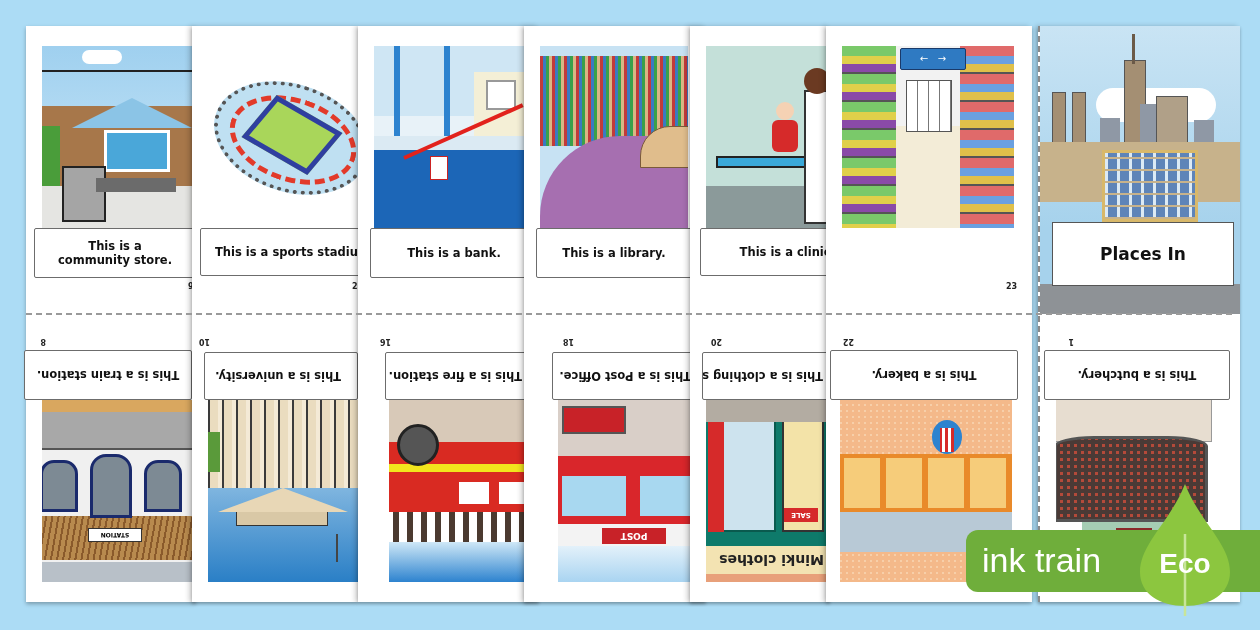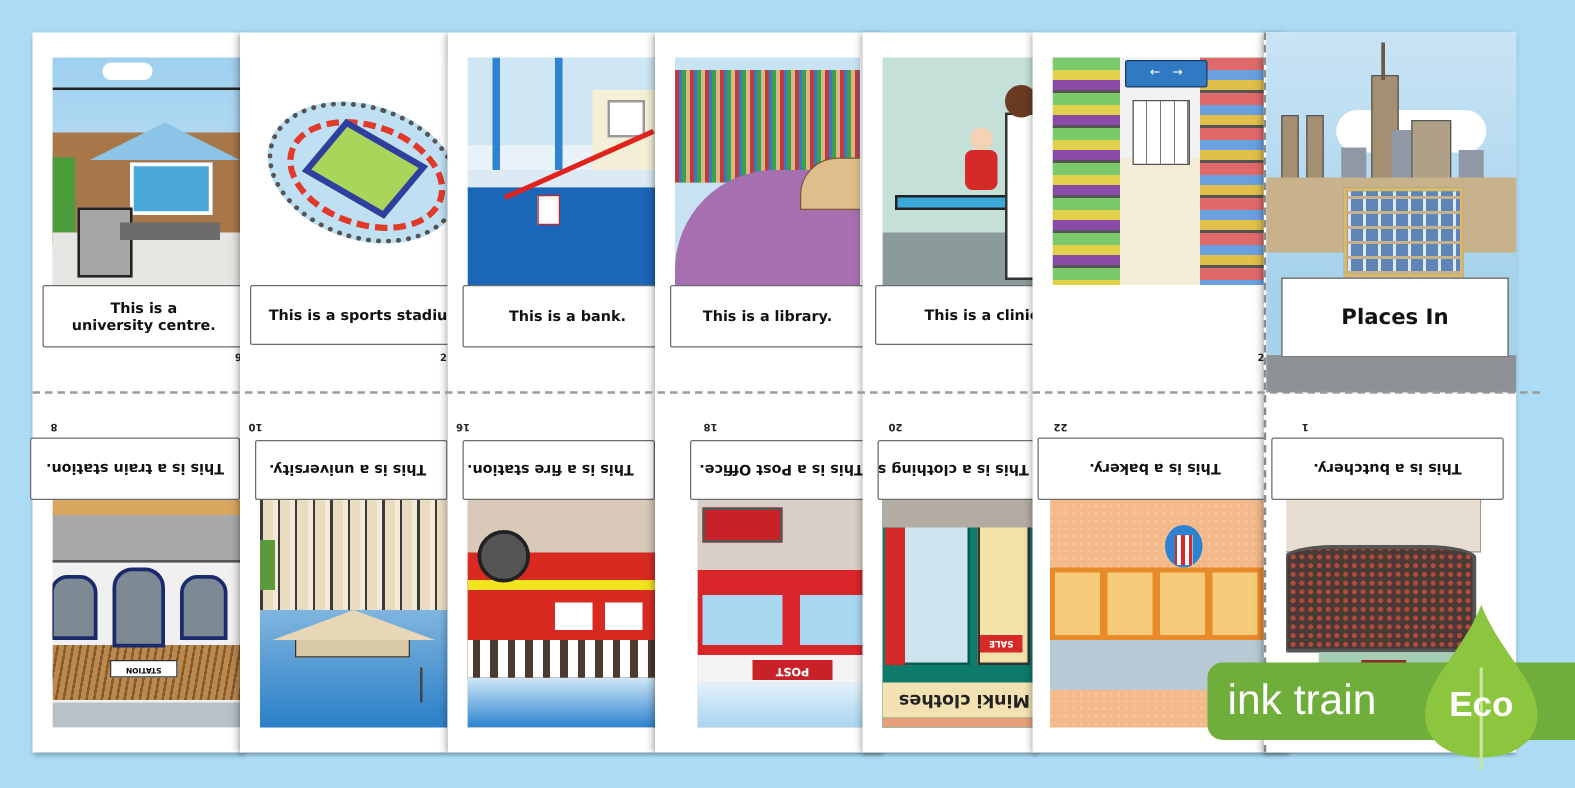--- a/index.html
+++ b/index.html
@@ -34,21 +34,21 @@
         <div style="position:absolute;left:0;top:60px;width:150px;height:90px;background:#a7774a;"></div>
         <div style="position:absolute;left:30px;top:52px;width:0;height:0;border-left:60px solid transparent;border-right:60px solid transparent;border-bottom:30px solid #8bc4e6;"></div>
         <div style="position:absolute;left:62px;top:84px;width:60px;height:36px;background:#4aa7d9;border:3px solid #fff;"></div>
         <div style="position:absolute;left:0;top:80px;width:18px;height:60px;background:#4a9d3a;"></div>
         <div style="position:absolute;left:0;top:140px;width:150px;height:42px;background:#e5e5e2;"></div>
         <div style="position:absolute;left:20px;top:120px;width:40px;height:52px;background:#a5a5a5;border:2px solid #222;"></div>
         <div style="position:absolute;left:54px;top:132px;width:80px;height:14px;background:#6b6b6b;"></div>
       </div>
       <div class="caption" style="left:8px;width:160px;flex-direction:column;">
         <span>This is a</span>
-        <span>university centre.</span>
+        <span>community store.</span>
       </div>
       <div class="pnum" style="left:162px;">9</div>
     </div>
     <div class="half bottom">
       <div class="pic" style="left:4px;width:150px;background:#f0f0f0;">
         <div style="position:absolute;left:0;top:0;width:150px;height:20px;background:#b8c0c8;"></div>
         <div style="position:absolute;left:0;top:22px;width:150px;height:44px;background:#b88a4e;background-image:repeating-linear-gradient(100deg,#8a5a2b 0 2px,transparent 2px 6px);"></div>
         <div style="position:absolute;left:50px;top:40px;width:52px;height:12px;background:#fff;border:1px solid #333;font-size:6px;font-weight:bold;text-align:center;line-height:12px;">STATION</div>
         <div style="position:absolute;left:10px;top:70px;width:32px;height:46px;background:#7d8a94;border:3px solid #1a2a6c;border-radius:0 0 14px 14px;"></div>
         <div style="position:absolute;left:60px;top:64px;width:36px;height:58px;background:#7d8a94;border:3px solid #1a2a6c;border-radius:0 0 16px 16px;"></div>
@@ -77,21 +77,21 @@
         <div style="position:absolute;left:30px;top:56px;width:90px;height:16px;background:#d9c8a6;border:1px solid #333;"></div>
         <div style="position:absolute;left:10px;top:70px;width:0;height:0;border-left:65px solid transparent;border-right:65px solid transparent;border-top:24px solid #e8d7b6;"></div>
         <div style="position:absolute;left:0;top:94px;width:150px;height:88px;background:#eadcbf;background-image:repeating-linear-gradient(90deg,#eadcbf 0 8px,#3a3a3a 8px 10px,#f4ead6 10px 14px);"></div>
         <div style="position:absolute;left:138px;top:110px;width:12px;height:40px;background:#5a9a3a;"></div>
       </div>
       <div class="caption" style="left:0;width:154px;justify-content:flex-start;padding-left:16px;box-sizing:border-box;">This is a university.</div>
       <div class="pnum" style="left:148px;">10</div>
     </div>
   </div>
 
-  <div class="page" style="left:332px;width:166px;z-index:3;">
+  <div class="page" style="left:332px;width:166px;z-index:3;padding-left:15px;">
     <div class="half top">
       <div class="pic" style="left:16px;width:150px;background:#e8f2f8;">
         <div style="position:absolute;left:0;top:0;width:150px;height:70px;background:#cfe6f4;"></div>
         <div style="position:absolute;left:20px;top:0;width:6px;height:110px;background:#2d83cf;"></div>
         <div style="position:absolute;left:70px;top:0;width:6px;height:100px;background:#2d83cf;"></div>
         <div style="position:absolute;left:100px;top:26px;width:50px;height:76px;background:#f4efd6;"></div>
         <div style="position:absolute;left:112px;top:34px;width:26px;height:26px;background:#fff;border:2px solid #999;"></div>
         <div style="position:absolute;left:0;top:90px;width:150px;height:14px;background:#dbeaf3;border-bottom:2px solid #aaa;"></div>
         <div style="position:absolute;left:0;top:104px;width:150px;height:78px;background:#1c66b7;"></div>
         <div style="position:absolute;left:30px;top:110px;width:130px;height:4px;background:#e2221c;transform:rotate(-24deg);transform-origin:left;"></div>
@@ -185,21 +185,21 @@
         <div style="position:absolute;left:90px;top:74px;width:36px;height:50px;background:#f6cc7a;"></div>
         <div style="position:absolute;left:132px;top:74px;width:36px;height:50px;background:#f6cc7a;"></div>
         <div style="position:absolute;left:50px;top:128px;width:30px;height:34px;border-radius:50%;background:#2d83cf;"></div>
         <div style="position:absolute;left:58px;top:130px;width:14px;height:24px;background:repeating-linear-gradient(90deg,#d62a2a 0 3px,#fff 3px 6px);"></div>
       </div>
       <div class="caption" style="left:14px;width:186px;">This is a bakery.</div>
       <div class="pnum" style="left:178px;">22</div>
     </div>
   </div>
 
-  <div class="page" style="left:985px;width:202px;z-index:7;border-left:2px dashed #8a8a8a;box-sizing:border-box;">
+  <div class="page" style="left:1012px;width:202px;z-index:7;border-left:2px dashed #8a8a8a;box-sizing:border-box;">
     <div class="half top" style="background:linear-gradient(#c9e4f4,#a6d2ec 70%);overflow:hidden;">
       <div>
         <div class="cloud" style="left:56px;top:62px;width:120px;height:34px;"></div>
         <div style="position:absolute;left:12px;top:66px;width:12px;height:90px;background:#a48f73;border:1px solid #555;"></div>
         <div style="position:absolute;left:32px;top:66px;width:12px;height:90px;background:#a48f73;border:1px solid #555;"></div>
         <div style="position:absolute;left:84px;top:34px;width:20px;height:120px;background:#a48f73;border:1px solid #555;"></div>
         <div style="position:absolute;left:92px;top:8px;width:3px;height:30px;background:#6b5a48;"></div>
         <div style="position:absolute;left:60px;top:92px;width:20px;height:60px;background:#8f98a5;"></div>
         <div style="position:absolute;left:100px;top:78px;width:16px;height:70px;background:#8f98a5;"></div>
         <div style="position:absolute;left:116px;top:70px;width:30px;height:80px;background:#b0a088;border:1px solid #555;"></div>

